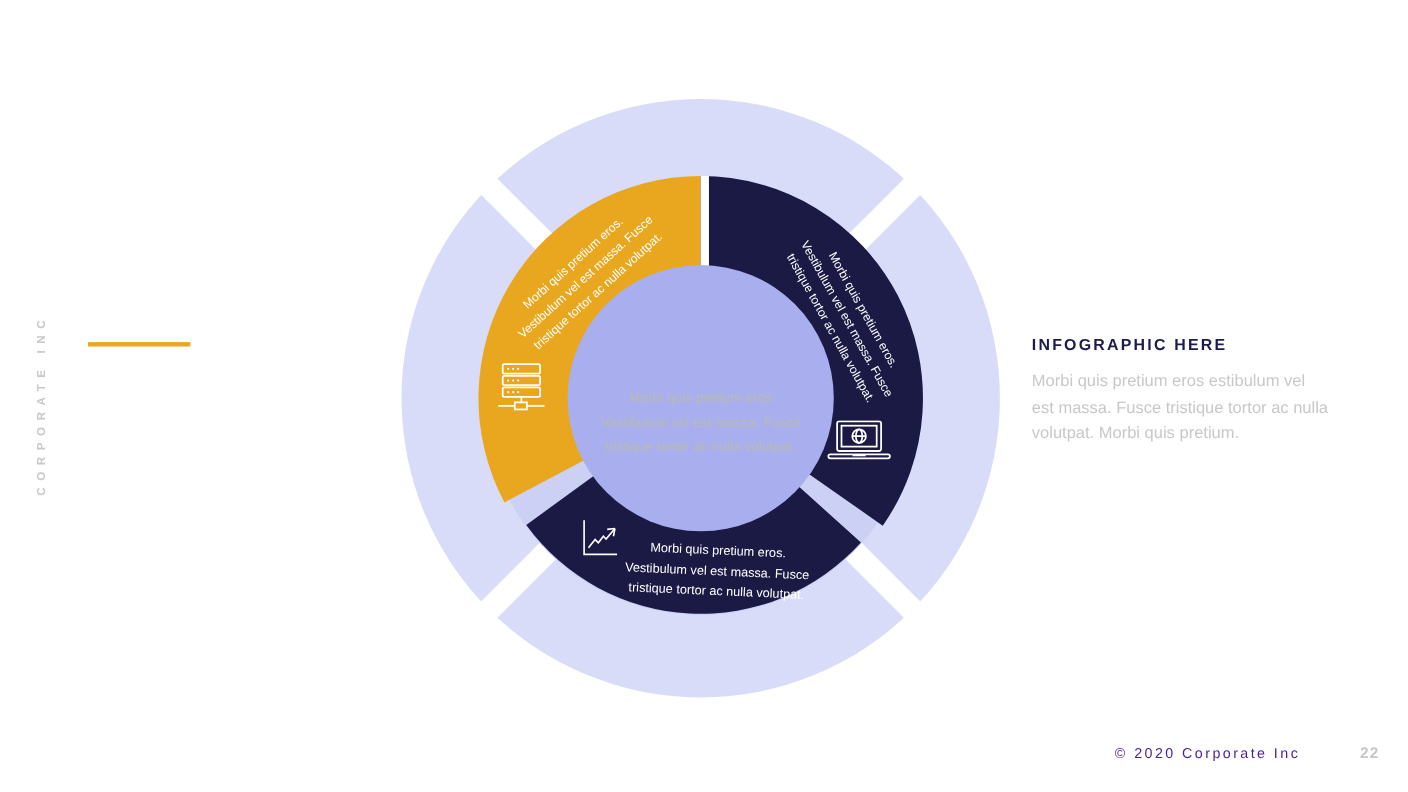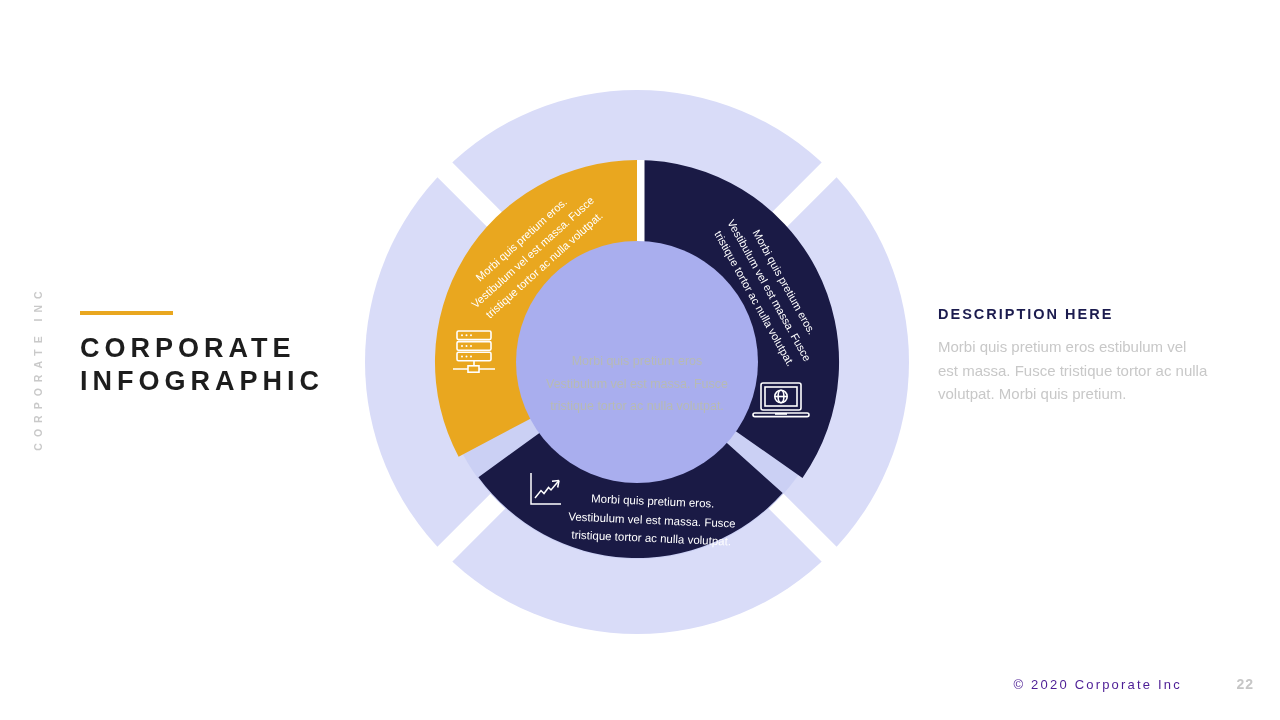--- a/index.html
+++ b/index.html
@@ -69,22 +69,20 @@
   .icon-chart  { left:524px; top:470px; }
 </style>
 </head>
 <body>
 
 <div class="stage">
 
   <div class="brand-vertical">CORPORATE INC</div>
 
   <div class="accent-line"></div>
-  <h1 class="slide-title pre">CORPORATE
-INFOGRAPHIC</h1>
 
   <svg class="donut-svg" width="560" height="560" viewBox="0 0 560 560">
     <circle cx="280" cy="280" r="272" fill="#D9DCF8"></circle>
     <rect x="269.5" y="-30" width="21" height="620" fill="#ffffff" transform="rotate(45 280 280)"></rect>
     <rect x="269.5" y="-30" width="21" height="620" fill="#ffffff" transform="rotate(-45 280 280)"></rect>
     <circle cx="280" cy="280" r="197" fill="#CBD0F4"></circle>
     <path d="M101.6 374.8 A202 202 0 0 1 280.0 78.0 L280.0 162.0 A118 118 0 0 0 175.8 335.4 Z" fill="#E9A71F"></path>
     <path d="M280.0 78.0 A202 202 0 0 1 445.5 395.9 L376.7 347.7 A118 118 0 0 0 280.0 162.0 Z" fill="#1A1A45"></path>
     <path d="M425.7 411.1 A196 196 0 0 1 121.4 395.2 L184.5 349.4 A118 118 0 0 0 367.7 359.0 Z" fill="#1A1A45"></path>
     <rect x="280" y="78" width="7.5" height="84" fill="#FFFFFF"></rect>
@@ -134,21 +132,21 @@
     <rect x="1" y="31" width="56" height="3.6" rx="1.8"></rect>
     <rect x="23" y="31" width="12" height="1.8" fill="#ffffff" stroke="none"></rect>
   </svg>
 
   <svg class="seg-icon icon-chart" width="40" height="40" viewBox="0 0 40 40" fill="none" stroke="#ffffff" stroke-width="1.5">
     <path d="M7 3 V34 H37"></path>
     <path d="M11 28 L17 20.5 L20 23.5 L24.5 17.5 L27 20 L35 10.5"></path>
     <path d="M35 10.5 L28 11.3 M35 10.5 L33.7 17.5"></path>
   </svg>
 
-  <div class="desc-heading">DESCRIPTION HERE</div>
+  <div class="desc-heading">INFOGRAPHIC HERE</div>
   <div class="desc-body pre">Morbi quis pretium eros estibulum vel
 est massa. Fusce tristique tortor ac nulla
 volutpat. Morbi quis pretium.</div>
 
   <div class="footer-copy">© 2020 Corporate Inc</div>
   <div class="footer-page">22</div>
 
 </div>
 
 </body></html>

